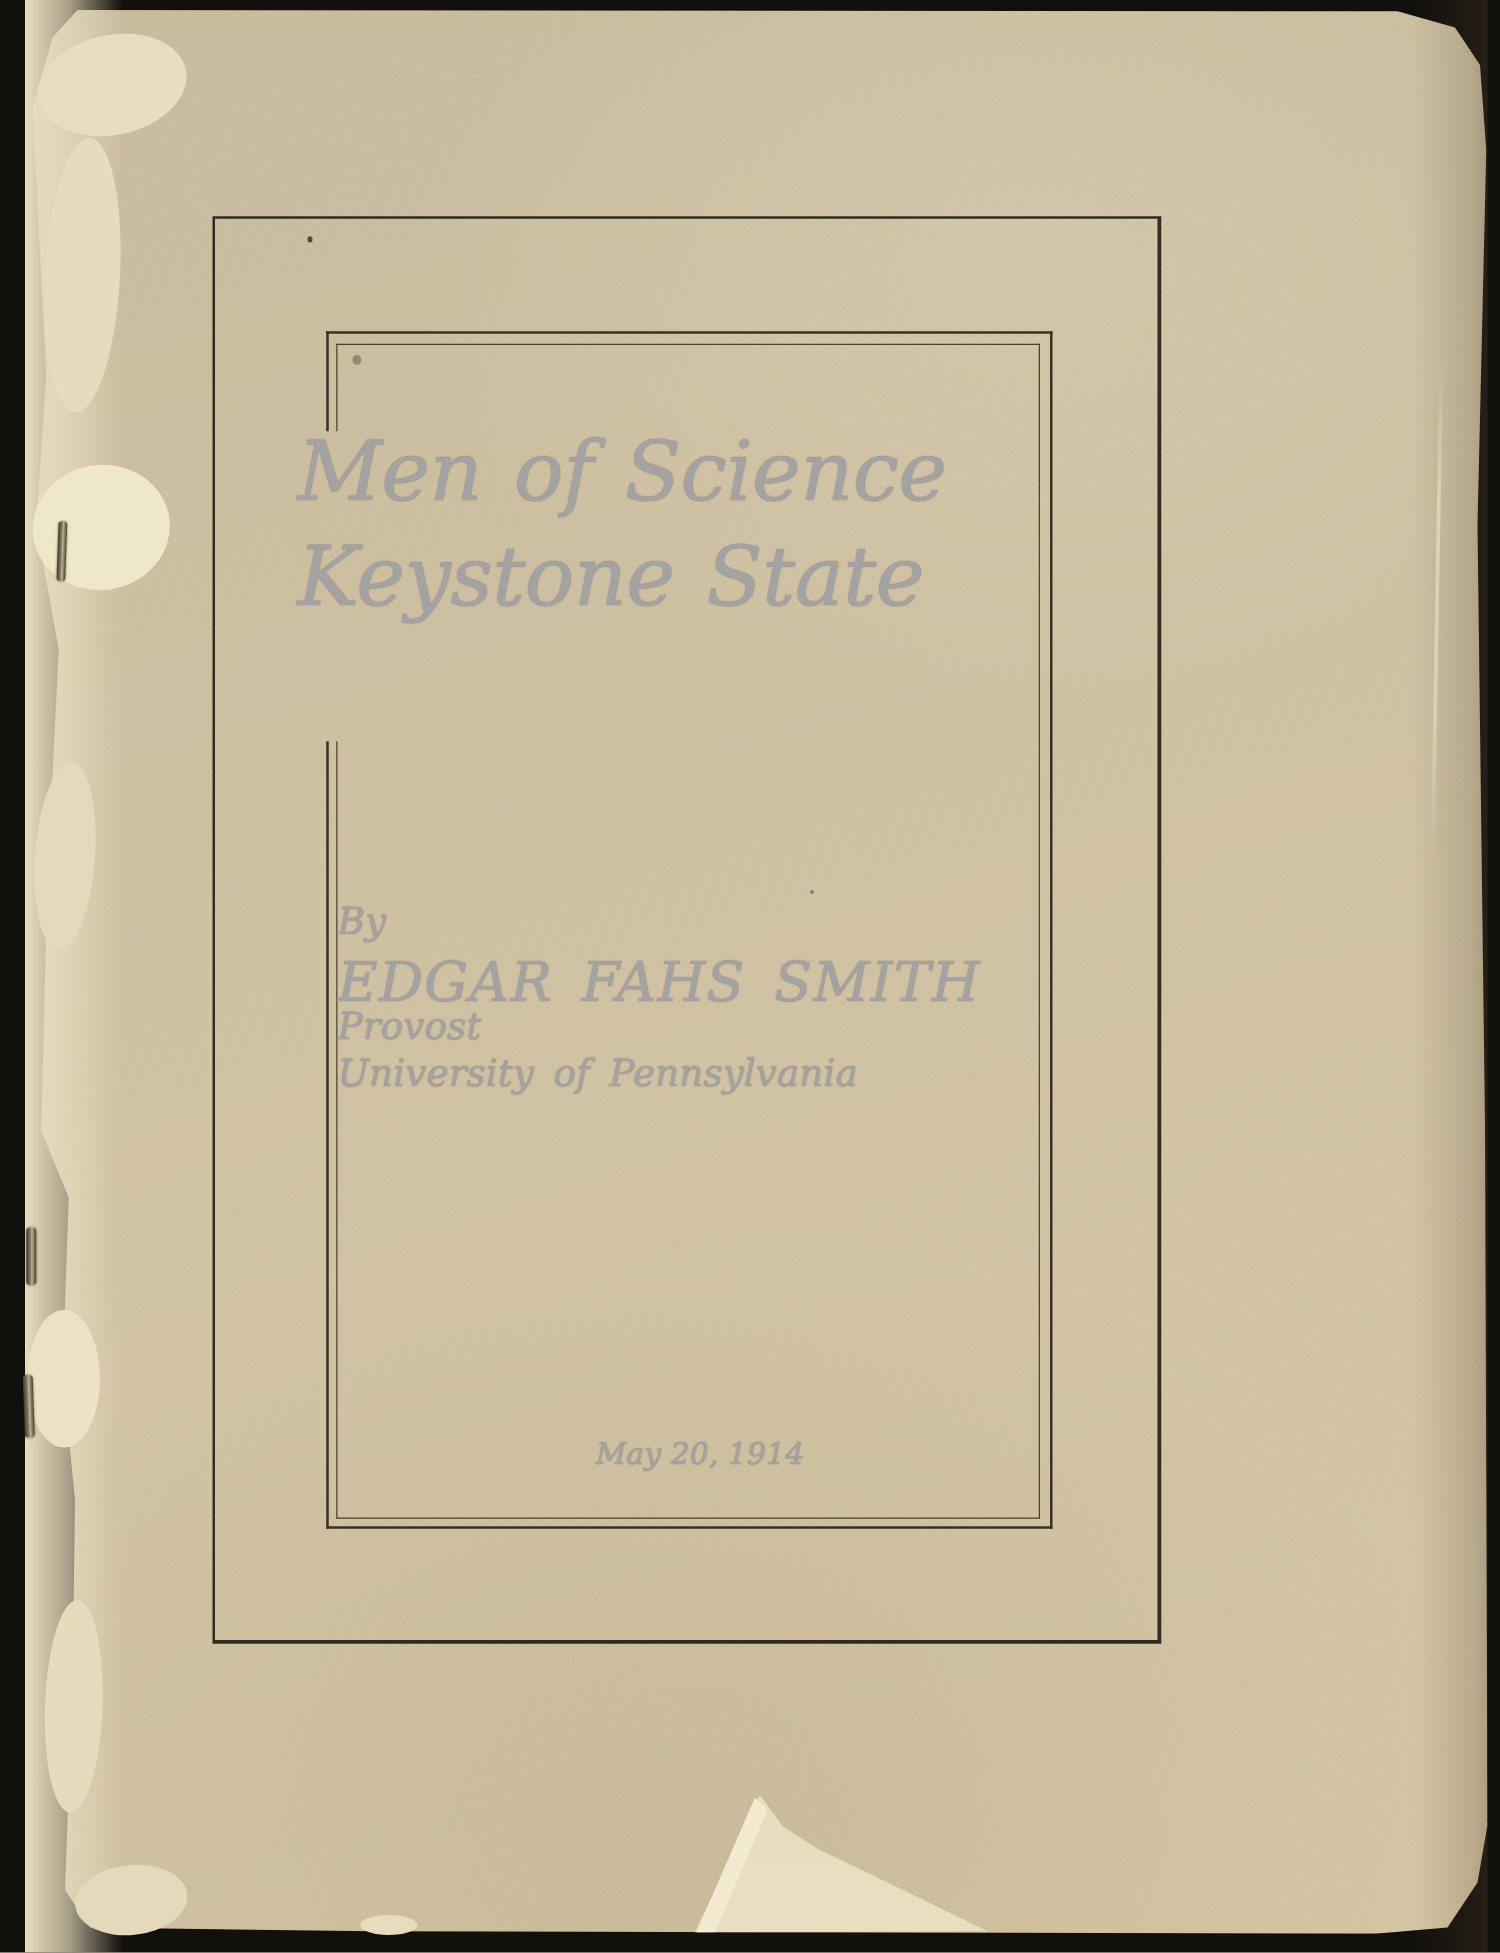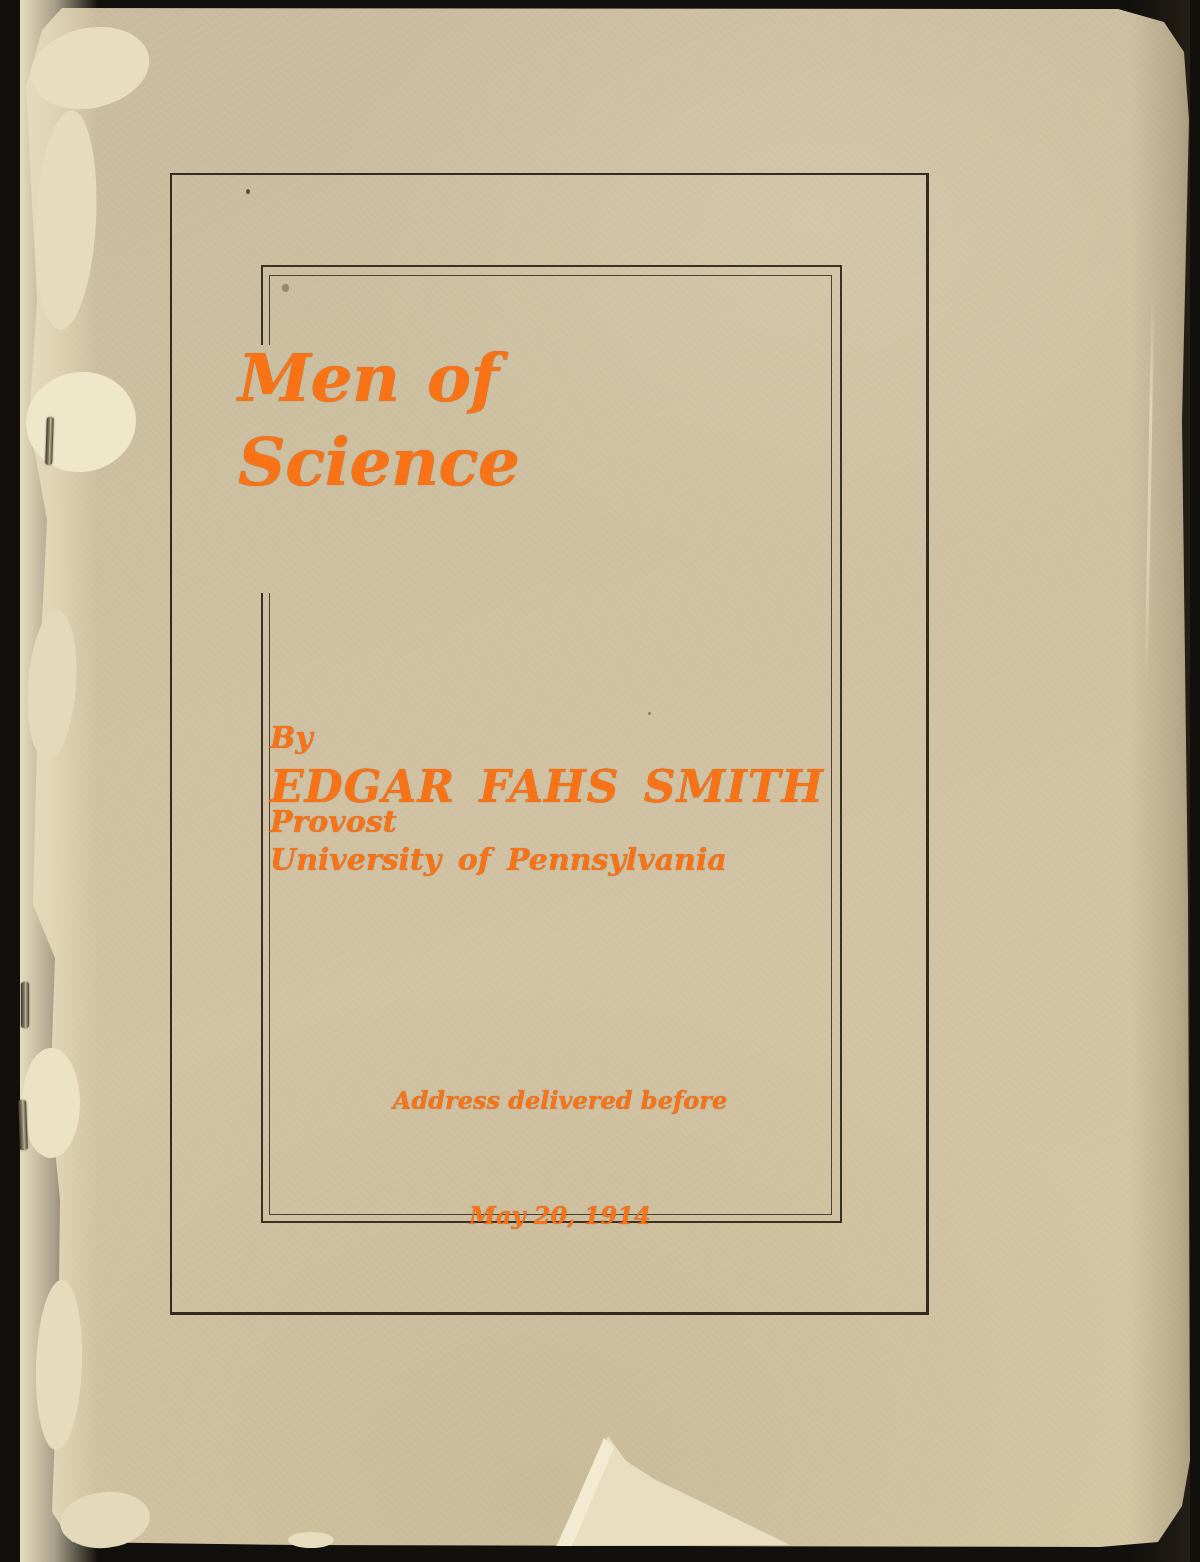--- a/index.html
+++ b/index.html
@@ -87,34 +87,34 @@
   .outer-frame{
     position:absolute;left:170px;top:173px;width:759px;height:1142px;
     border-style:solid;border-color:#332b21;
     border-width:2px 3px 3px 2px;
     box-sizing:border-box;
   }
   .rule{position:absolute;background:#3a3126;}
   .rule.thin{background:#4a4034;}
 
   
-  .ink{color:#f97316;font-style:italic;font-weight:bold;text-shadow:0 0 1px rgba(53,45,36,0.5);}
+  .ink{color:#a3a3a3;font-style:italic;font-weight:normal;text-shadow:0 0 1px rgba(53,45,36,0.5);}
   .title-block{
     position:absolute;left:238px;top:336px;width:560px;
     font-size:66px;line-height:84px;letter-spacing:-0.5px;word-spacing:5px;
   }
   .byline-block{position:absolute;left:270px;width:580px;text-align:left;}
   .by-label{top:720px;font-size:30px;}
   .author{top:761px;font-size:44px;letter-spacing:1px;word-spacing:8px;}
   .role{top:804px;font-size:30px;}
   .institution{top:842px;font-size:30px;word-spacing:6px;}
   .abs{position:absolute;left:270px;width:580px;text-align:center;}
   .imprint1{top:1086px;font-size:24px;}
   .imprint2{top:1117px;font-size:24px;}
-  .imprint3{top:1201px;font-size:24px;}
+  .imprint3{top:1149px;font-size:24px;}
 
   
   .speck{position:absolute;border-radius:50%;background:rgba(62,53,41,0.85);}
   .speck.p1{left:246px;top:189px;width:4px;height:5px;}
   .speck.p2{left:282px;top:284px;width:7px;height:8px;background:rgba(94,83,62,0.5);}
   .speck.p3{left:648px;top:712px;width:3px;height:3px;background:rgba(62,53,41,0.5);}
 </style>
 </head>
 <body>
 
@@ -146,28 +146,28 @@
     <div class="rule" style="left:261px;top:593px;width:2px;height:630px;"></div>
     <div class="rule thin" style="left:269px;top:275px;width:563px;height:1px;"></div>
     <div class="rule thin" style="left:269px;top:1214px;width:563px;height:1px;"></div>
     <div class="rule thin" style="left:831px;top:275px;width:1px;height:940px;"></div>
     <div class="rule thin" style="left:269px;top:275px;width:1px;height:70px;"></div>
     <div class="rule thin" style="left:269px;top:593px;width:1px;height:622px;"></div>
   </div>
 
   <div class="title-block ink">
     <div>Men of Science</div>
+    <div>Keystone State</div>
   </div>
 
   <div class="byline-block ink by-label">By</div>
   <div class="byline-block ink author">EDGAR FAHS SMITH</div>
   <div class="byline-block ink institution">University of Pennsylvania</div>
   <div class="byline-block ink role">Provost</div>
 
-  <div class="abs ink imprint1">Address delivered before</div>
   <div class="abs ink imprint3">May 20, 1914</div>
 
   <div class="speck p1"></div>
   <div class="speck p2"></div>
   <div class="speck p3"></div>
 
   <div class="tear">
     <div class="fill"></div>
     <div class="ridge"></div>
   </div>

